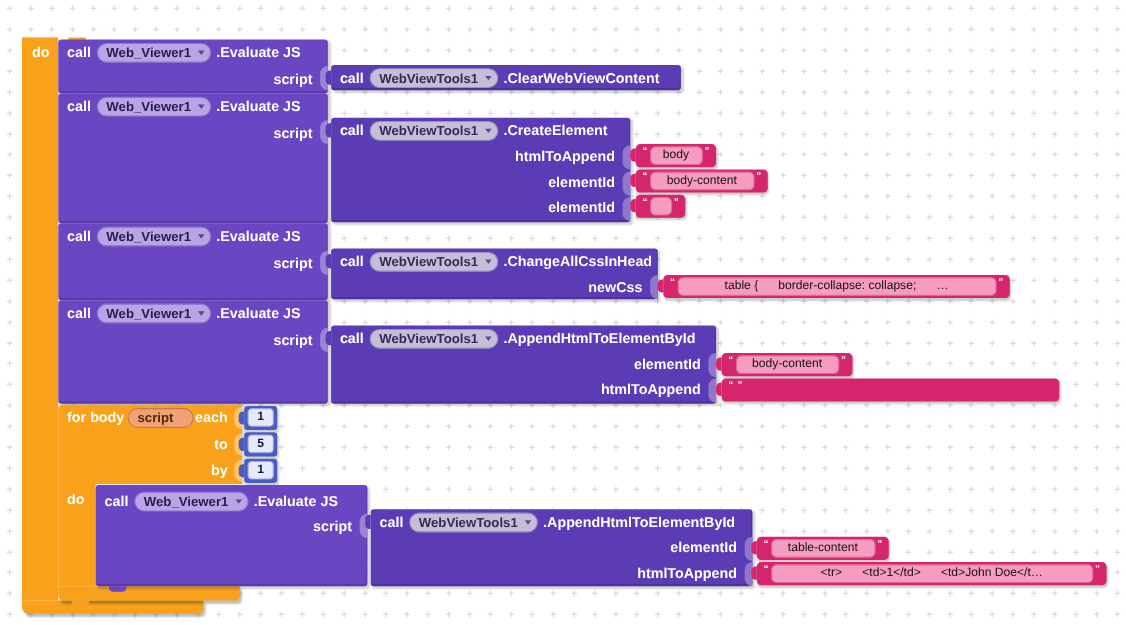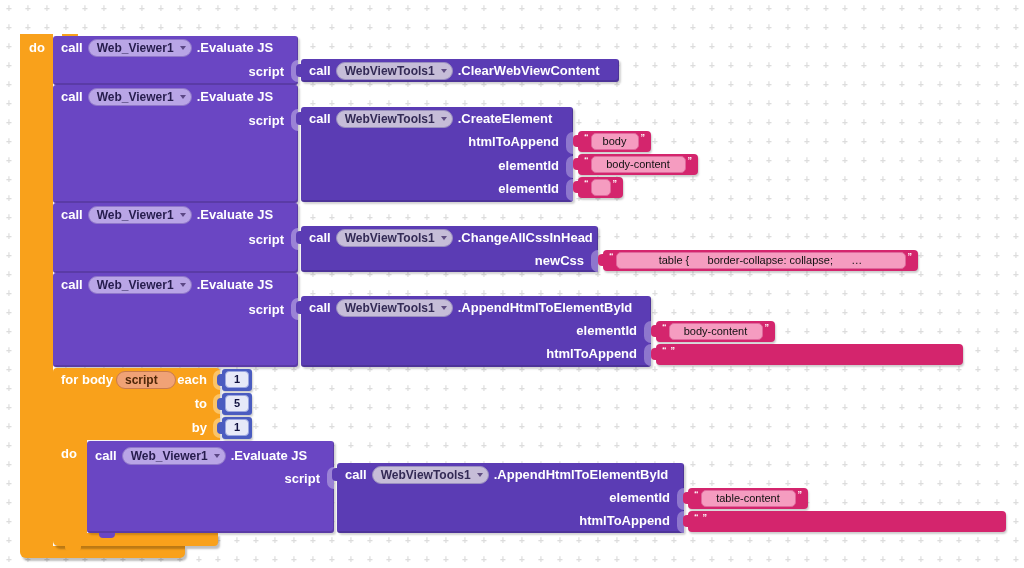--- a/index.html
+++ b/index.html
@@ -1882,15 +1882,16 @@
     <span class="plabel" style="top:50px">htmlToAppend</span>
     <span class="socket socket-c" style="top:48px"></span>
   </div>
   <div class="tblock" style="left:688px;top:488px;width:120px">
     <span class="q">“</span>
     <span class="tfield">table-content</span>
     <span class="q">”</span>
   </div>
   <div class="tblock" style="left:688px;top:511px;width:318px">
     <span class="q">“</span>
+    <span class="tfield">&lt;tr&gt;      &lt;td&gt;1&lt;/td&gt;      &lt;td&gt;John Doe&lt;/t…</span>
     <span class="q">”</span>
   </div>
 </div>
 
 </body></html>

